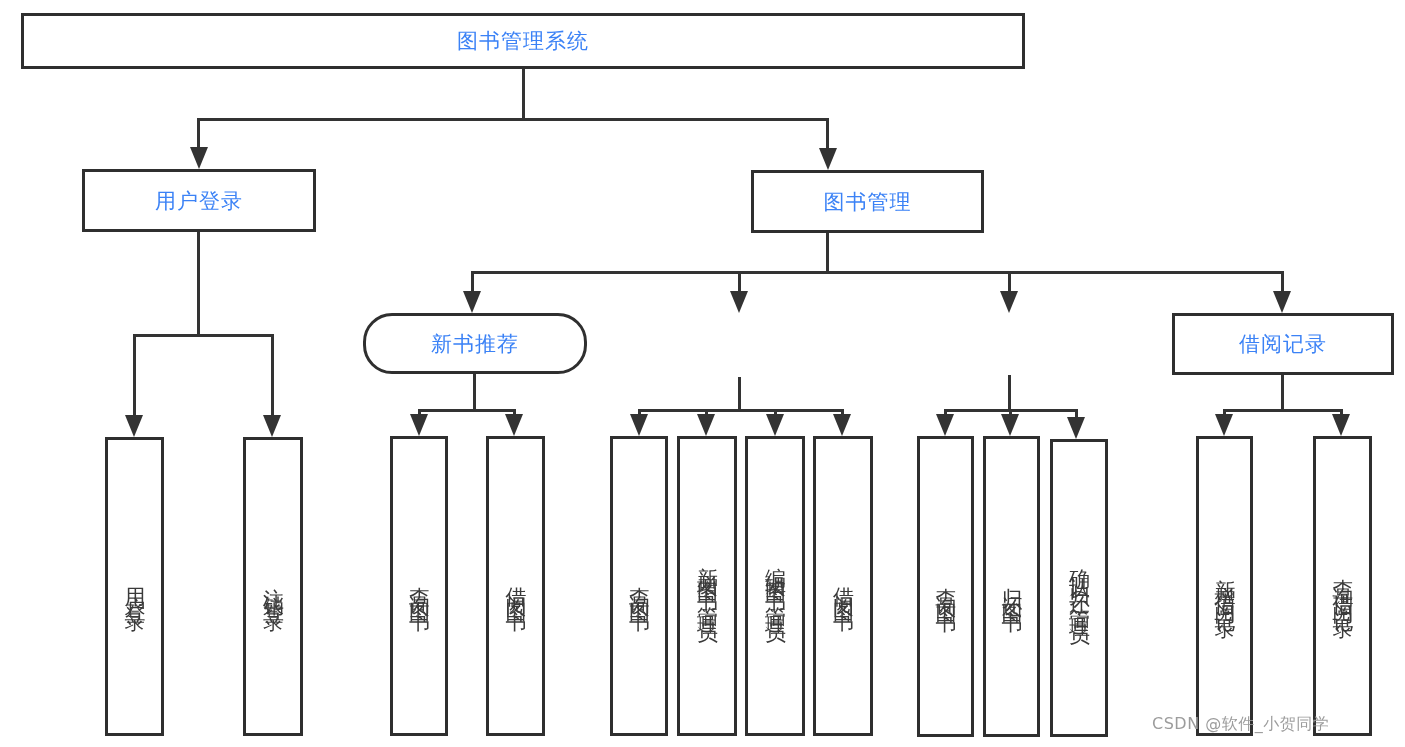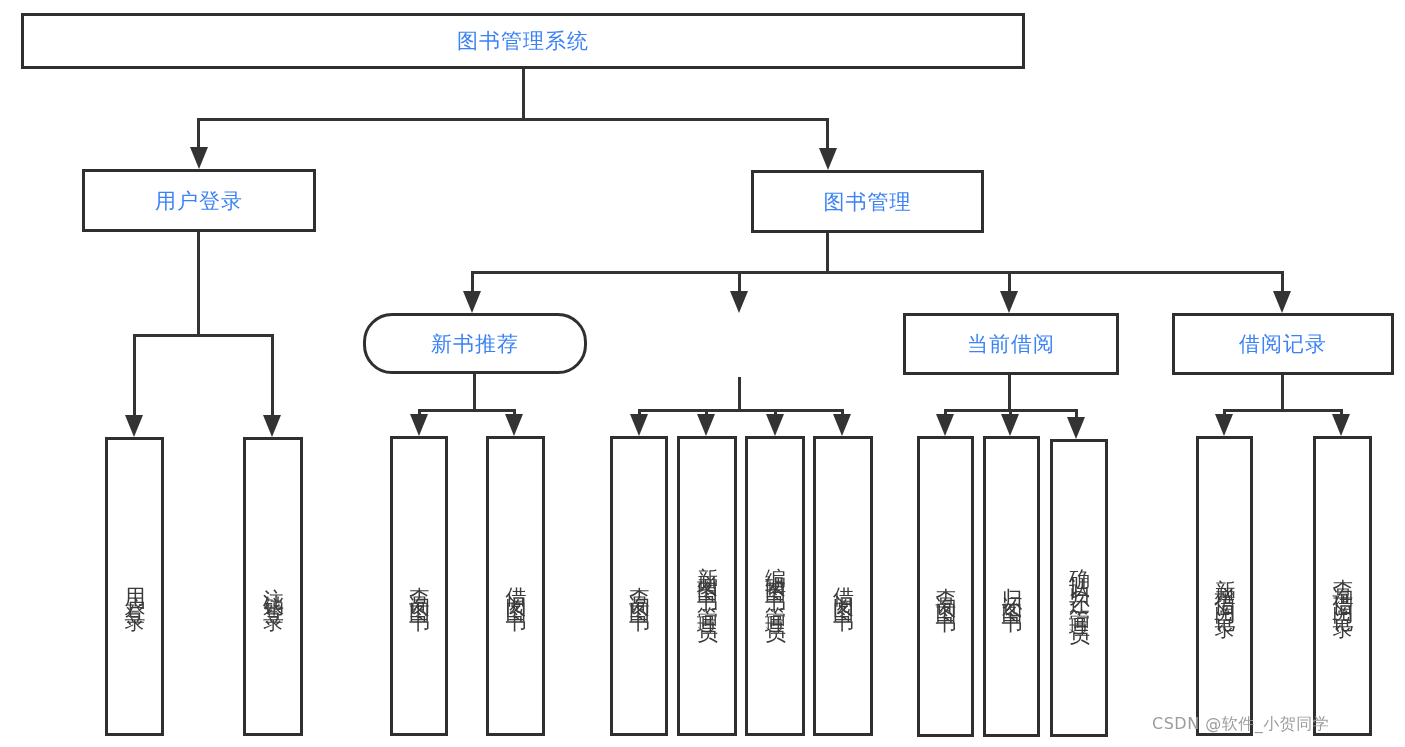--- a/index.html
+++ b/index.html
@@ -112,23 +112,20 @@
 
   <div class="hbox" style="left:711px;top:170px;width:233px;height:63px;margin-left:40px;">
     <span>图书管理</span>
   </div>
 
   <div class="hbox" style="left:363px;top:313px;width:224px;height:61px;border-radius:29px;">
     <span>新书推荐</span>
   </div>
 
 
-  <div class="hbox" style="left:903px;top:313px;width:216px;height:62px;">
-    <span>当前借阅</span>
-  </div>
 
   <div class="hbox" style="left:1172px;top:313px;width:222px;height:62px;">
     <span>借阅记录</span>
   </div>
 
   <div class="vbox" style="left:105px;top:437px;width:59px;height:299px;">
     <span class="vtext">用户登录</span>
   </div>
   <div class="vbox" style="left:243px;top:437px;width:60px;height:299px;">
     <span class="vtext">注销登录</span>

